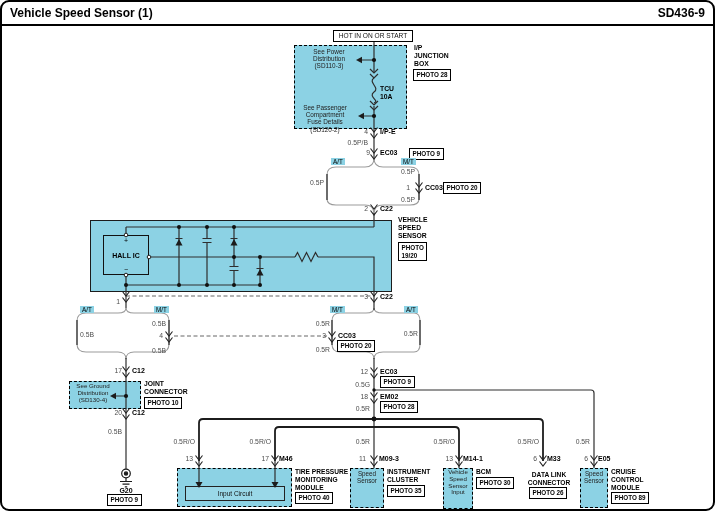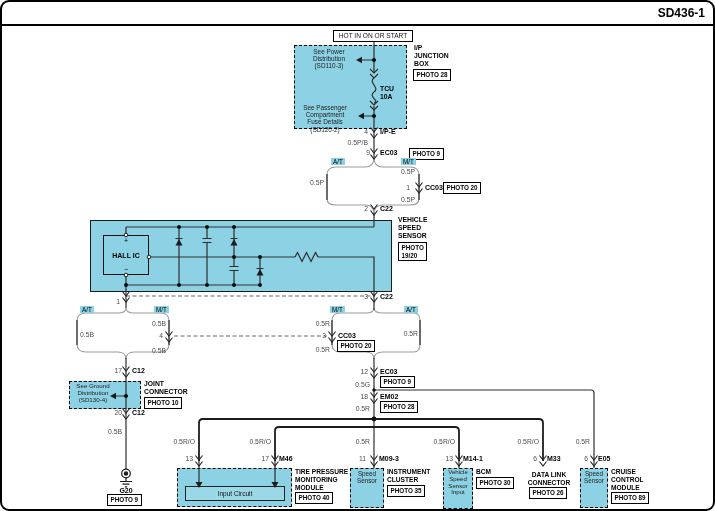--- a/index.html
+++ b/index.html
@@ -27,21 +27,22 @@
         align-items:center;font-size:7px;padding:1px 0;color:#000}
   .inner{position:absolute;left:183px;top:484px;width:100px;height:15px;background:#9AD8E8;border:1px solid #222;
          box-sizing:border-box;z-index:1;text-align:center;font-size:6.5px;line-height:13px;color:#111}
 </style>
 </head>
 <body>
 
 <div class="stage">
 
   <div class="hdr">
-    <div class="c">SD436-1</div>
+    <div class="t">Vehicle Speed Sensor (1)</div>
+    <div class="c">SD436-9</div>
   </div>
 
   <div class="cyan" style="left:292px;top:43px;width:113px;height:84px"></div>
   <div class="cyan solid" style="left:88px;top:218px;width:302px;height:72px"></div>
   <div class="hall">
     <span>+</span>
     <span class="b" style="font-size:7px">HALL IC</span>
     <span>−</span>
   </div>
   <div class="cyan" style="left:67px;top:379px;width:72px;height:28px"></div>

